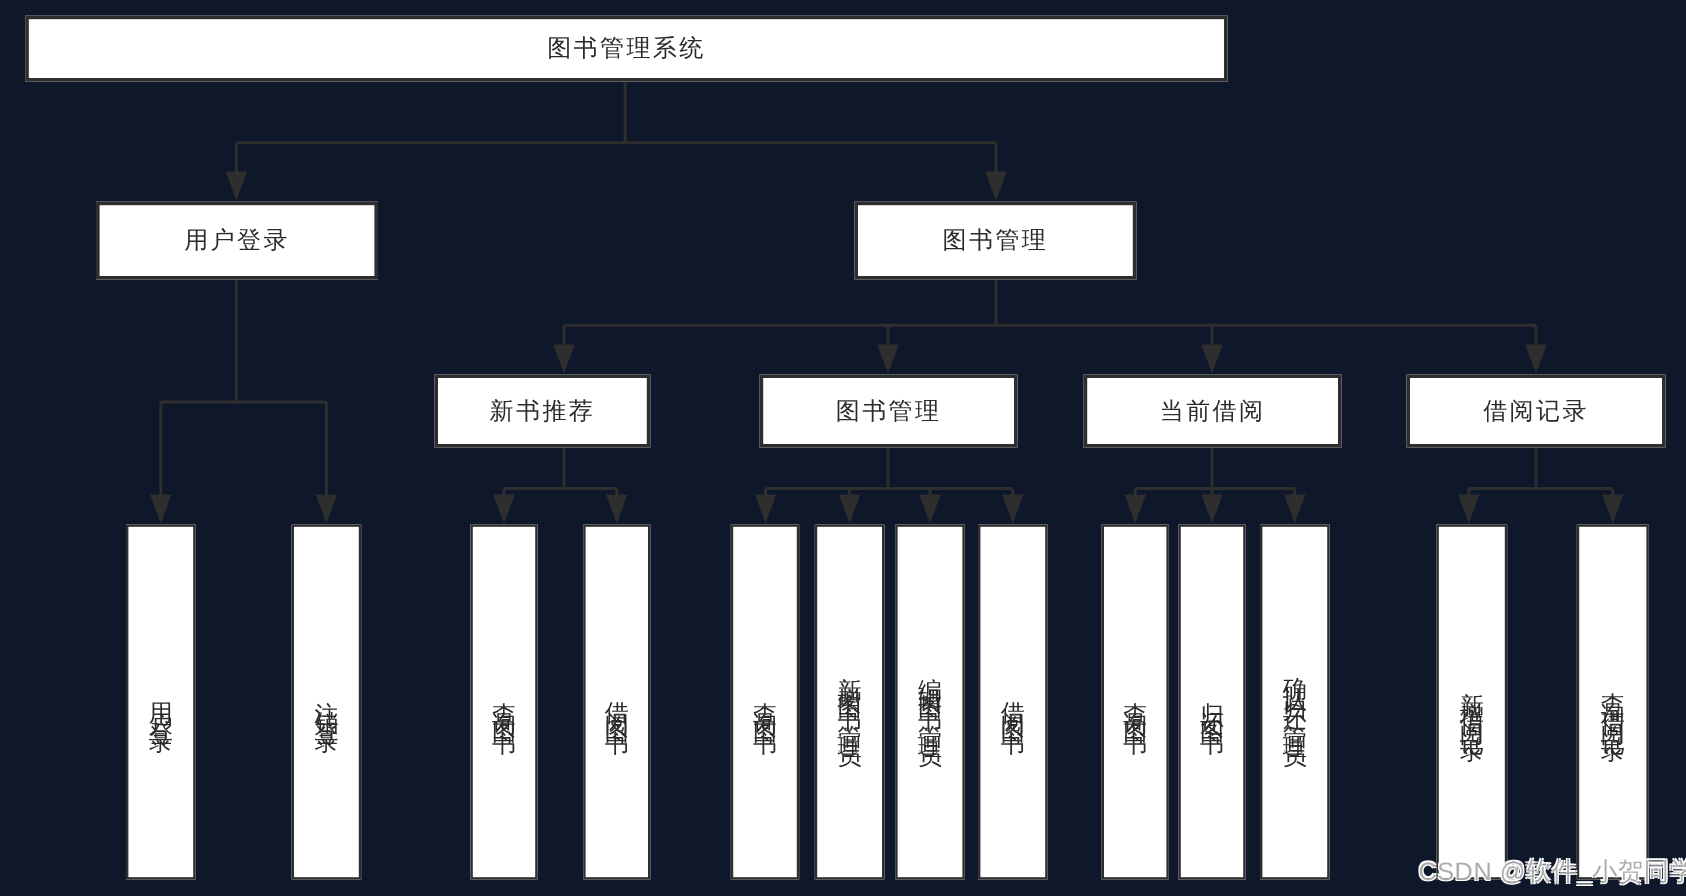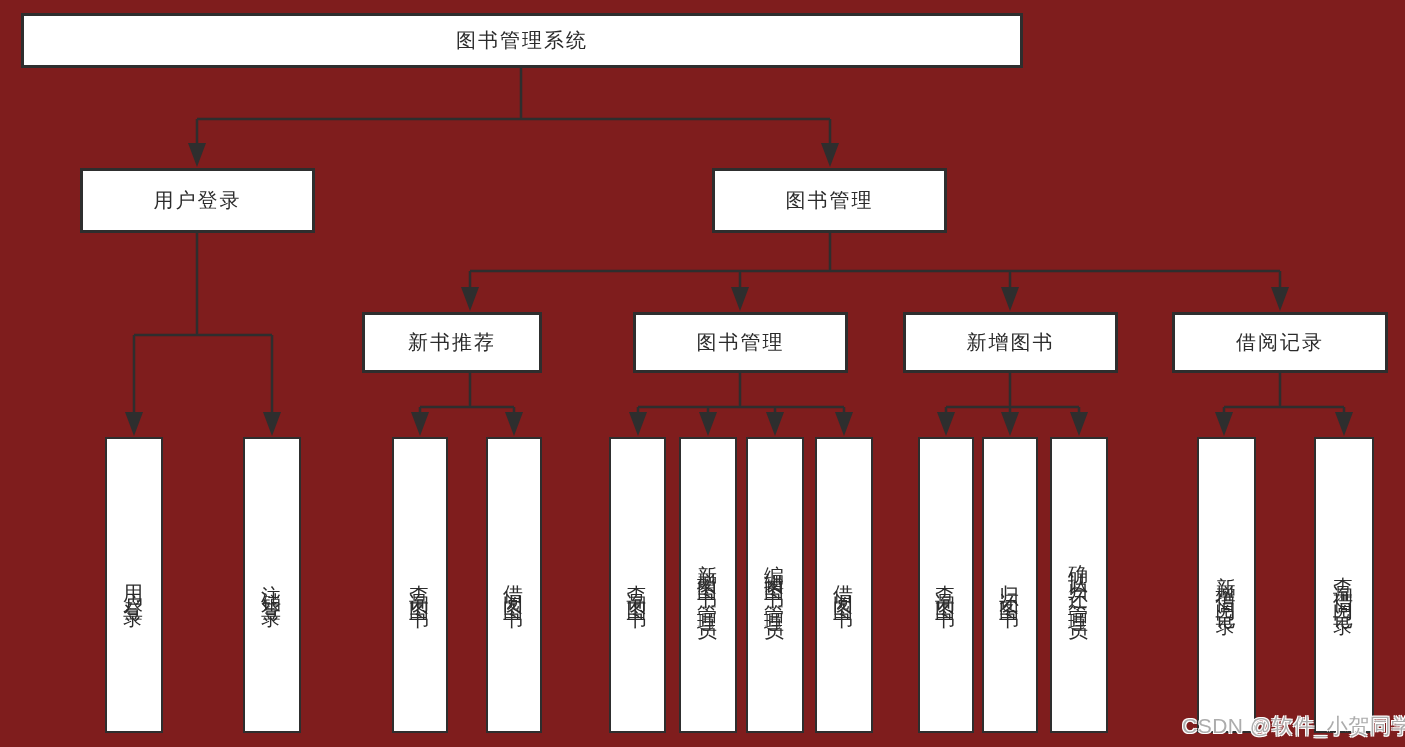--- a/index.html
+++ b/index.html
@@ -1,20 +1,20 @@
 <!DOCTYPE html>
 <html><head>
 <meta charset="utf-8">
 <style>
   html, body { margin: 0; padding: 0; background: #ffffff; }
   .canvas {
     position: relative;
     width: 1405px;
     height: 747px;
-    background: #7f1d1d;
+    background: #0f172a;
     overflow: hidden;
     font-family: "Liberation Sans", sans-serif;
   }
   .wires {
     position: absolute;
     left: 0; top: 0;
     width: 1405px; height: 747px;
   }
   .box {
     position: absolute;
@@ -87,21 +87,21 @@
     </g>
   </svg>
 
   <div class="box" style="left:21px; top:13px; width:1002px; height:55px;">图书管理系统</div>
 
   <div class="box" style="left:80px; top:168px; width:235px; height:65px;">用户登录</div>
   <div class="box" style="left:712px; top:168px; width:235px; height:65px;">图书管理</div>
 
   <div class="box" style="left:362px; top:312px; width:180px; height:61px;">新书推荐</div>
   <div class="box" style="left:633px; top:312px; width:215px; height:61px;">图书管理</div>
-  <div class="box" style="left:903px; top:312px; width:215px; height:61px;">新增图书</div>
+  <div class="box" style="left:903px; top:312px; width:215px; height:61px;">当前借阅</div>
   <div class="box" style="left:1172px; top:312px; width:216px; height:61px;">借阅记录</div>
 
   <div class="box vbox" style="left:105px; top:437px; width:58px; height:296px;">用户登录</div>
   <div class="box vbox" style="left:243px; top:437px; width:58px; height:296px;">注销登录</div>
 
   <div class="box vbox" style="left:392px; top:437px; width:56px; height:296px;">查询图书</div>
   <div class="box vbox" style="left:486px; top:437px; width:56px; height:296px;">借阅图书</div>
 
   <div class="box vbox" style="left:609px; top:437px; width:57px; height:296px;">查询图书</div>
   <div class="box vbox" style="left:679px; top:437px; width:58px; height:296px;">新增图书（管理员）</div>

